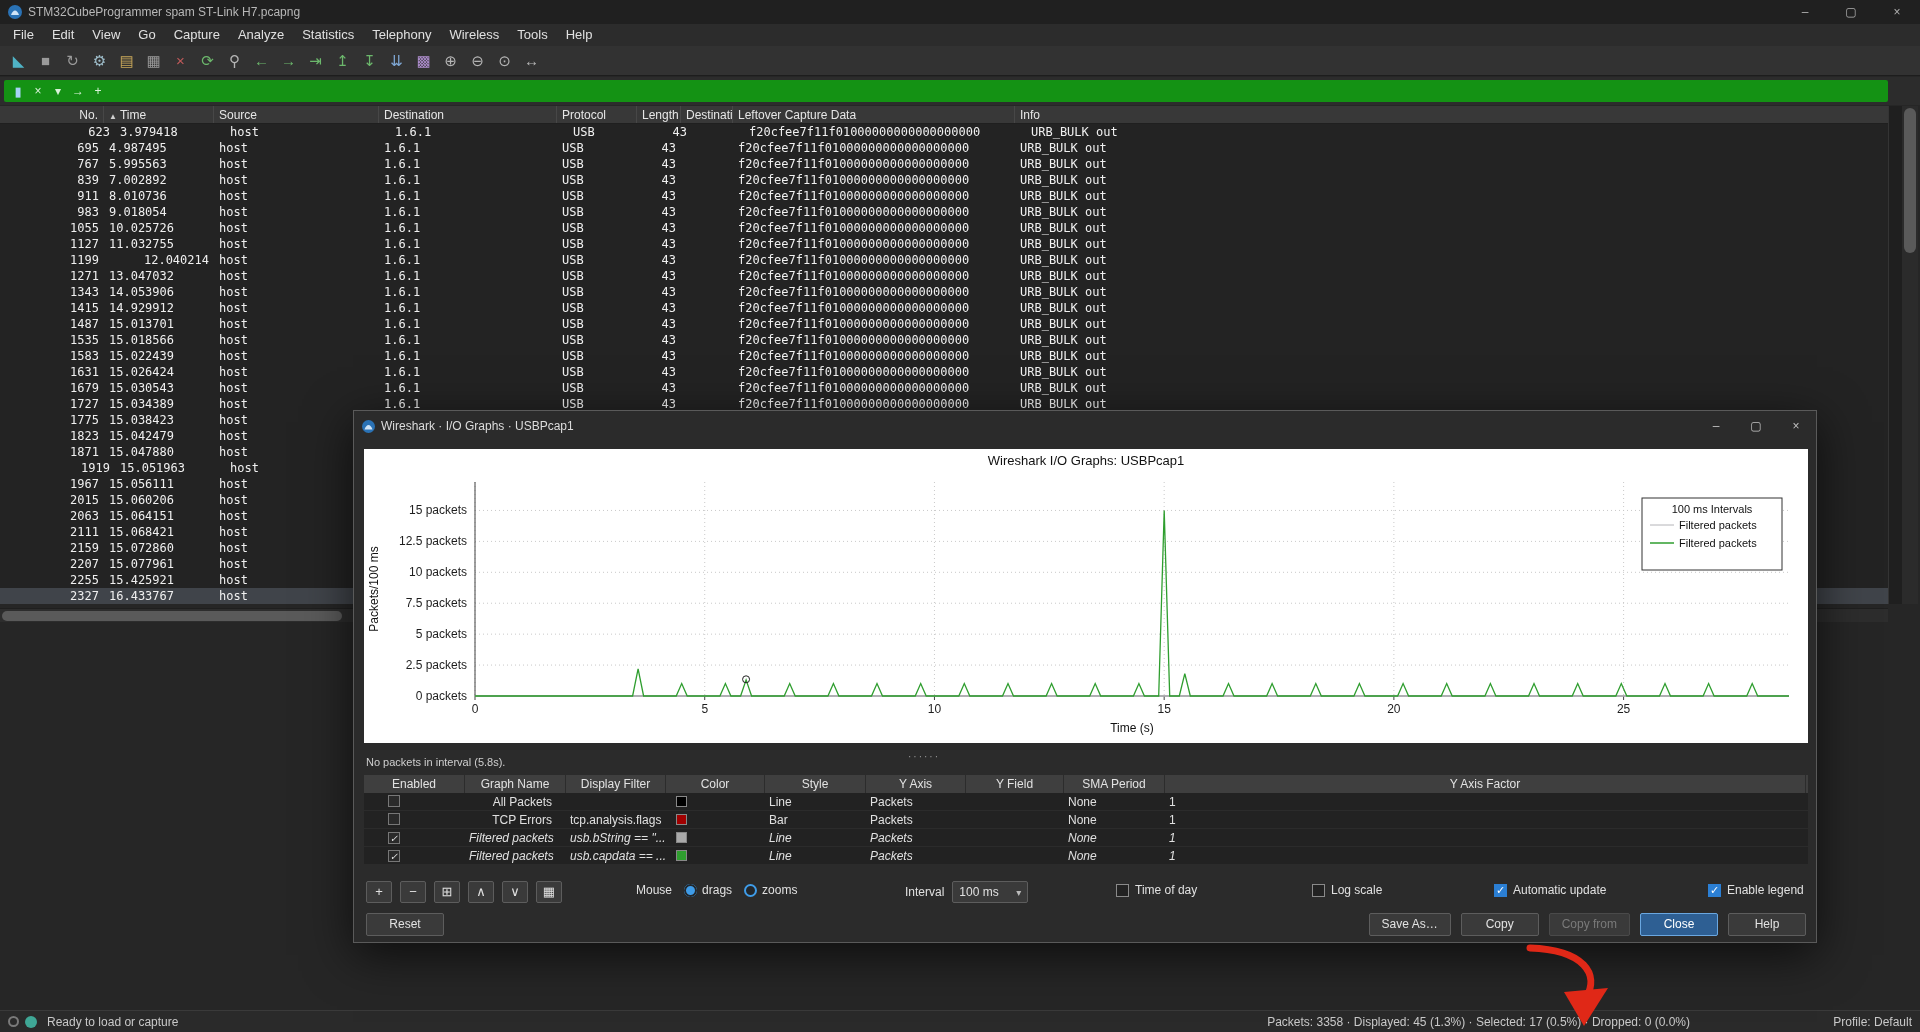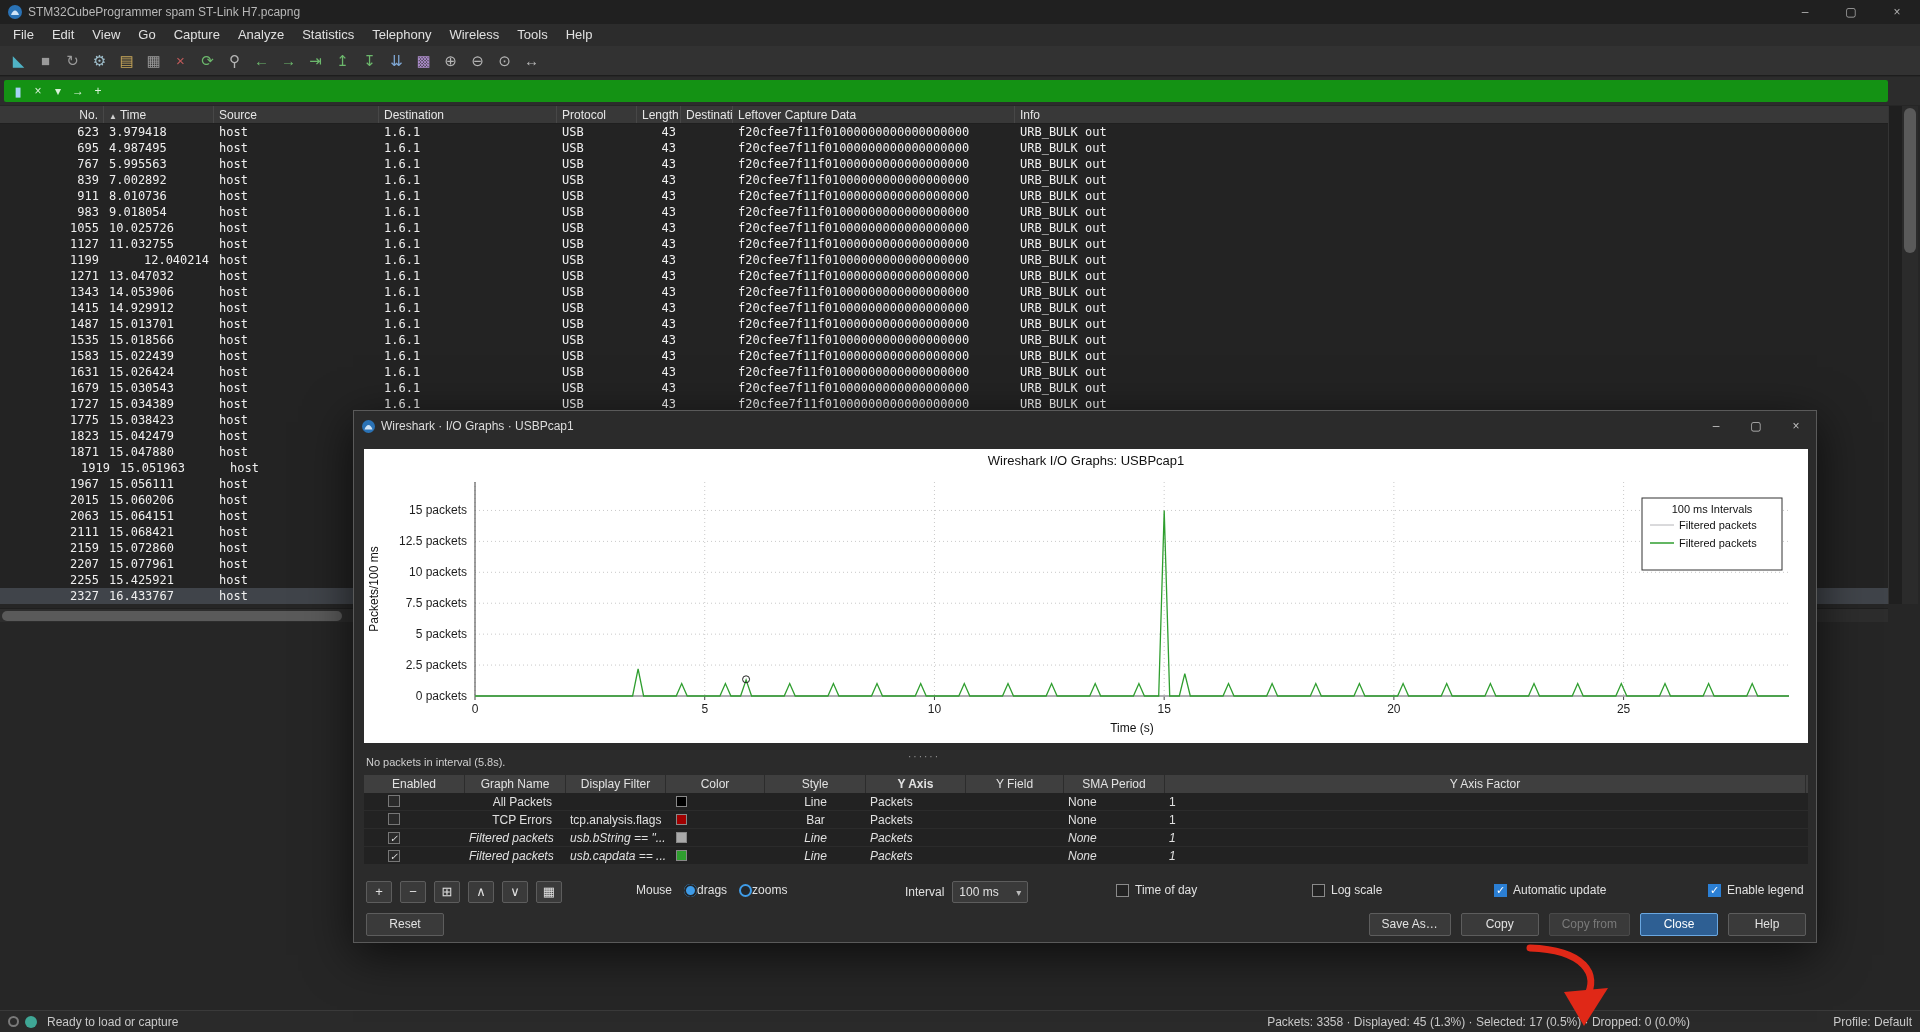--- a/index.html
+++ b/index.html
@@ -69,27 +69,27 @@
   .graph-table { position:absolute; left:10px; top:364px; width:1444px; font-size:12px; }
   .gt-head { display:flex; height:18px; background:#3f3f3f; color:#e2e2e2; }
   .gt-cell { padding:0 4px; white-space:nowrap; overflow:hidden; flex:0 0 auto; line-height:18px; }
   .gt-h { text-align:center; border-right:1px solid #2c2c2c; }
   .gt-row { display:flex; height:18px; background:#222222; color:#e0e0e0; border-bottom:1px solid #2b2b2b; }
   .gt-row.it { font-style:italic; }
   .c-enab { padding-left:24px; }
   .cb { display:inline-block; width:12px; height:12px; margin-top:2px; border:1px solid #777; background:#2a2a2a; font-size:10px; line-height:11px; text-align:center; color:#ddd; }
   .c-name { text-align:right; padding-right:14px; }
   .c-color .swatch { display:inline-block; width:11px; height:11px; border:1px solid #888; margin-top:3px; margin-left:6px; }
-  .c-style { text-align:center; }
+  .c-style { }
 
   .dlg-ctl { position:absolute; left:10px; top:470px; width:1444px; height:24px; font-size:12px; color:#e0e0e0; }
   .graph-btns { position:absolute; left:2px; top:0; display:flex; gap:8px; }
   .mini-btn { width:26px; height:22px; background:#3a3a3a; border:1px solid #5d5d5d; border-radius:2px; text-align:center; line-height:20px; font-size:13px; color:#e0e0e0; }
   .mouse-group { position:absolute; left:272px; top:2px; display:flex; align-items:center; gap:12px;justify-content:center; }
-  .radio-wrap { display:flex; align-items:center; }
+  .radio-wrap { display:flex; align-items:center; gap:5px; }
   .radio { width:13px; height:13px; border-radius:50%; }
   .radio.on { background:#3f9ce8; box-shadow:inset 0 0 0 2px #23272b, inset 0 0 0 5px #3f9ce8; }
   .radio.off { border:2px solid #3f9ce8; background:#23272b; }
   .interval-group { position:absolute; left:541px; top:0; display:flex; align-items:center; gap:8px; }
   .combo { width:76px; height:22px; background:#3a3a3a; border:1px solid #5d5d5d; border-radius:2px; display:flex; align-items:center; padding:0 6px; }
   .combo .val { flex:1; }
   .combo .caret { color:#bbb; font-size:10px; }
   .dcb-wrap { position:absolute; top:2px; display:flex; align-items:center; gap:6px; }
   .dcb { position:relative; width:13px; height:13px; border:1px solid #8a8a8a; background:#222; }
   .dcb.on { background:#2b7fd4; border-color:#2b7fd4; }
@@ -174,21 +174,21 @@
       <div class="pcell hcell" style="width: 165px;"><span>Source</span></div>
       <div class="pcell hcell" style="width: 178px;"><span>Destination</span></div>
       <div class="pcell hcell" style="width: 80px;"><span>Protocol</span></div>
       <div class="pcell hcell ar" style="width: 44px;"><span>Length</span></div>
       <div class="pcell hcell" style="width: 52px;"><span>Destinati</span></div>
       <div class="pcell hcell" style="width: 282px;"><span>Leftover Capture Data</span></div>
       <div class="pcell hcell" style="width: 874px;"><span>Info</span></div>
     </div>
   <div class="packet-rows">
       <div class="prow">
-        <div class="pcell ar" style="width: 104px;">623</div>
+        <div class="pcell ar" style="width: 104px; margin-left: 11px;">623</div>
         <div class="pcell" style="width: 110px;">3.979418</div>
         <div class="pcell" style="width: 165px;">host</div>
         <div class="pcell" style="width: 178px;">1.6.1</div>
         <div class="pcell" style="width: 80px;">USB</div>
         <div class="pcell ar" style="width: 44px;">43</div>
         <div class="pcell" style="width: 52px;"></div>
         <div class="pcell" style="width: 282px;">f20cfee7f11f01000000000000000000</div>
         <div class="pcell" style="width: 874px;">URB_BULK out</div>
       </div>
       <div class="prow">
@@ -596,21 +596,21 @@
     <div class="dlg-note">No packets in interval (5.8s).</div>
     <div class="dlg-dots">······</div>
 
     <div class="graph-table">
       <div class="gt-head">
           <div class="gt-cell gt-h" style="width: 101px;">Enabled</div>
           <div class="gt-cell gt-h" style="width: 101px;">Graph Name</div>
           <div class="gt-cell gt-h" style="width: 100px;">Display Filter</div>
           <div class="gt-cell gt-h" style="width: 99px;">Color</div>
           <div class="gt-cell gt-h" style="width: 101px;">Style</div>
-          <div class="gt-cell gt-h" style="width: 100px; font-weight: bold;">Y Axis</div>
+          <div class="gt-cell gt-h" style="width: 100px;">Y Axis</div>
           <div class="gt-cell gt-h" style="width: 98px;">Y Field</div>
           <div class="gt-cell gt-h" style="width: 101px;">SMA Period</div>
           <div class="gt-cell gt-h" style="width: 641px;">Y Axis Factor</div>
         </div>
       <div>
           <div class="gt-row">
             <div class="gt-cell c-enab" style="width: 101px;"><span class="cb"></span></div>
             <div class="gt-cell c-name" style="width: 101px;">All Packets</div>
             <div class="gt-cell c-filter" style="width: 100px;"></div>
             <div class="gt-cell c-color" style="width: 99px;"><span class="swatch" style="background: rgb(0, 0, 0);"></span></div>

